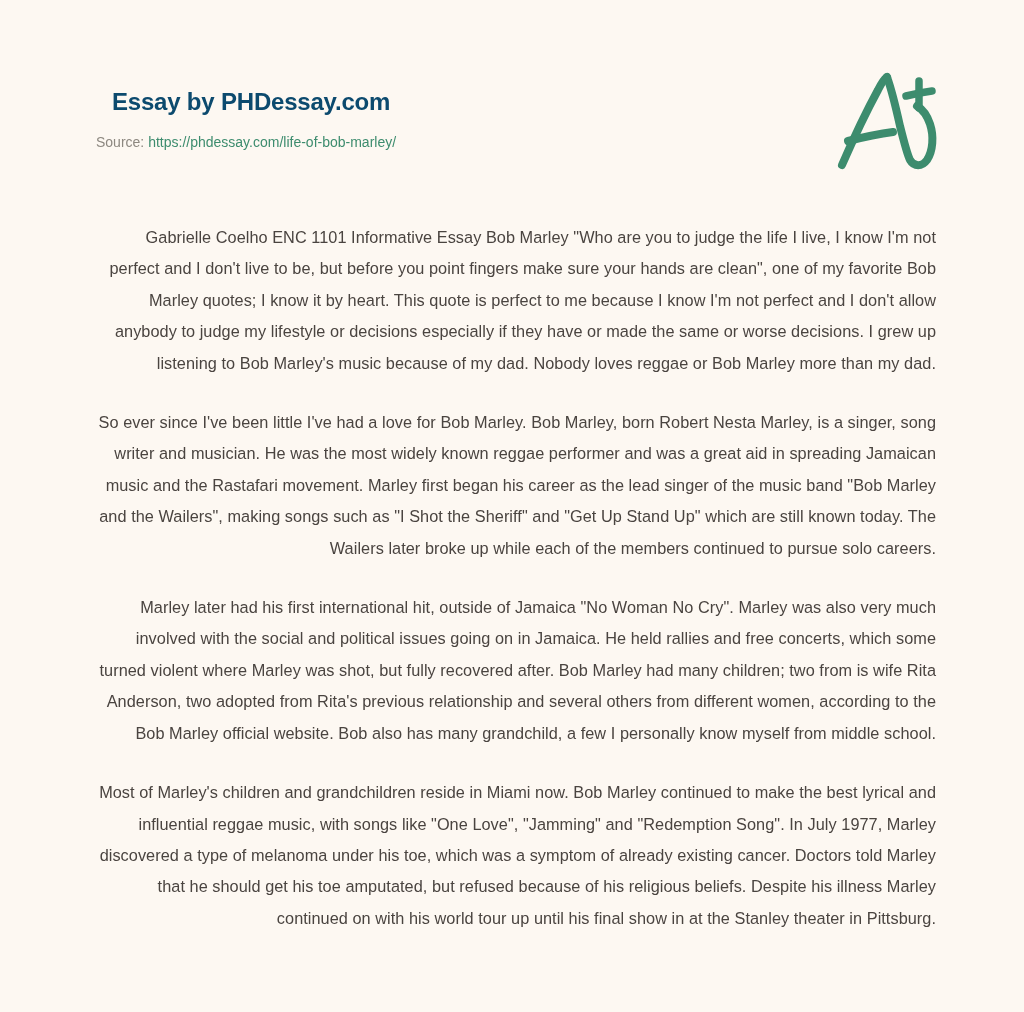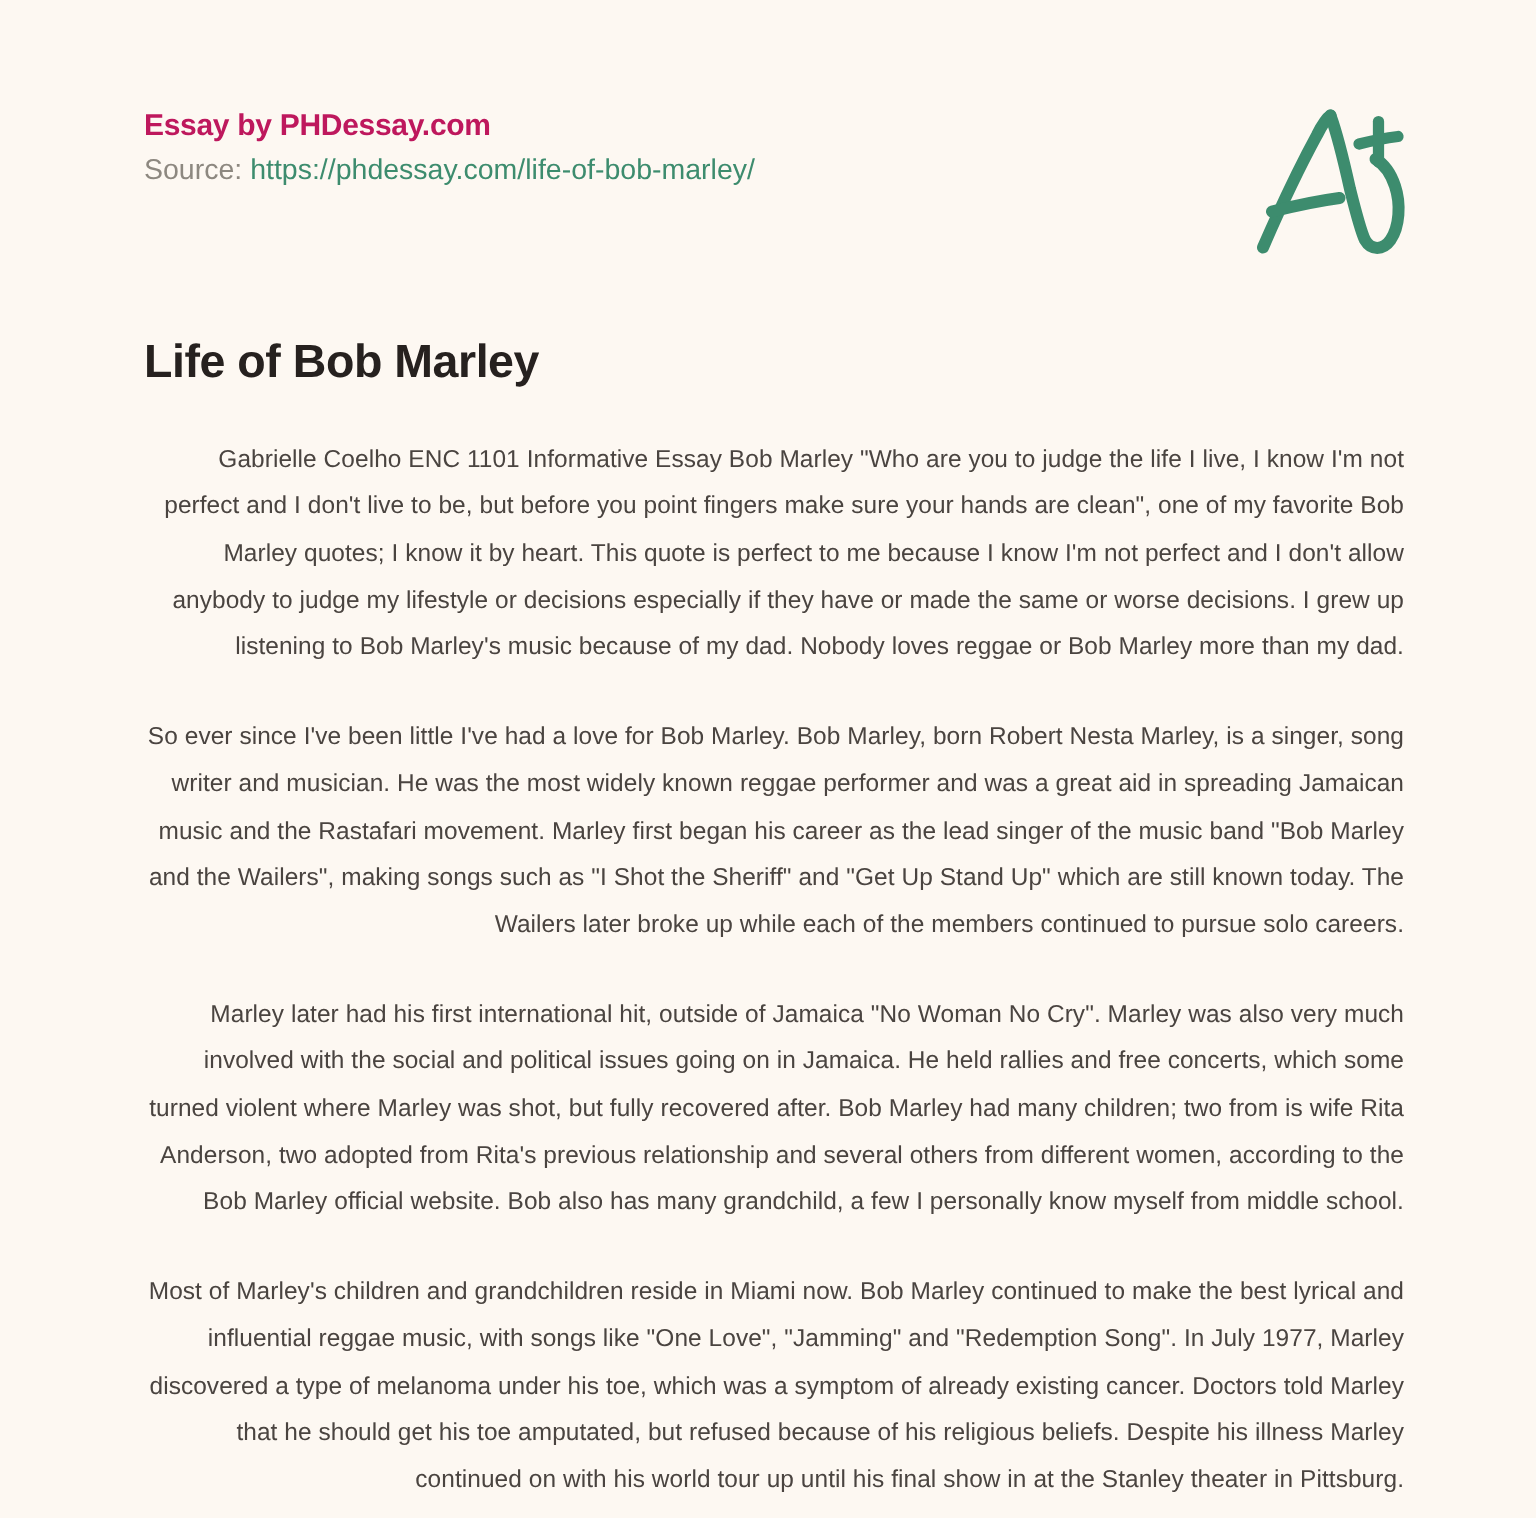--- a/index.html
+++ b/index.html
@@ -32,32 +32,32 @@
   }
 
   .brand-block {
     position: absolute;
     left: 96px;
     top: 72px;
     width: 640px;
   }
 
   .brand-title {
-    font-size: 20px;
+    font-size: 24px;
     font-weight: bold;
-    color: #be185d;
+    color: #0c4a6e;
     letter-spacing: -0.2px;
     line-height: 1.2;
-    margin: 0;
+    margin: 16px;
     white-space: nowrap;
   }
 
   .source-line {
     margin-top: 6px;
-    font-size: 19px;
+    font-size: 14px;
     line-height: 1.3;
     color: #8d8880;
     white-space: nowrap;
   }
 
   .source-label {
     color: #8d8880;
   }
 
   .source-url {
@@ -139,21 +139,20 @@
           <path d="M76 28 C 84 26, 94 24, 102 23" stroke-width="7.5"></path>
 
           <path d="M89 13 C 89 22, 89 32, 89 40" stroke-width="7.5"></path>
         </g>
       </svg>
     </div>
 
   </div>
 
   <div class="article">
-    <h1 class="article-title">Life of Bob Marley</h1>
 
     <div class="article-body">
       <p>Gabrielle Coelho ENC 1101 Informative Essay Bob Marley "Who are you to judge the life I live, I know I'm not perfect and I don't live to be, but before you point fingers make sure your hands are clean", one of my favorite Bob Marley quotes; I know it by heart. This quote is perfect to me because I know I'm not perfect and I don't allow anybody to judge my lifestyle or decisions especially if they have or made the same or worse decisions. I grew up listening to Bob Marley's music because of my dad. Nobody loves reggae or Bob Marley more than my dad.</p>
       <p>So ever since I've been little I've had a love for Bob Marley. Bob Marley, born Robert Nesta Marley, is a singer, song writer and musician. He was the most widely known reggae performer and was a great aid in spreading Jamaican music and the Rastafari movement. Marley first began his career as the lead singer of the music band "Bob Marley and the Wailers", making songs such as "I Shot the Sheriff" and "Get Up Stand Up" which are still known today. The Wailers later broke up while each of the members continued to pursue solo careers.</p>
       <p>Marley later had his first international hit, outside of Jamaica "No Woman No Cry". Marley was also very much involved with the social and political issues going on in Jamaica. He held rallies and free concerts, which some turned violent where Marley was shot, but fully recovered after. Bob Marley had many children; two from is wife Rita Anderson, two adopted from Rita's previous relationship and several others from different women, according to the Bob Marley official website. Bob also has many grandchild, a few I personally know myself from middle school.</p>
       <p>Most of Marley's children and grandchildren reside in Miami now. Bob Marley continued to make the best lyrical and influential reggae music, with songs like "One Love", "Jamming" and "Redemption Song". In July 1977, Marley discovered a type of melanoma under his toe, which was a symptom of already existing cancer. Doctors told Marley that he should get his toe amputated, but refused because of his religious beliefs. Despite his illness Marley continued on with his world tour up until his final show in at the Stanley theater in Pittsburg.</p>
 
     </div>
   </div>
 

